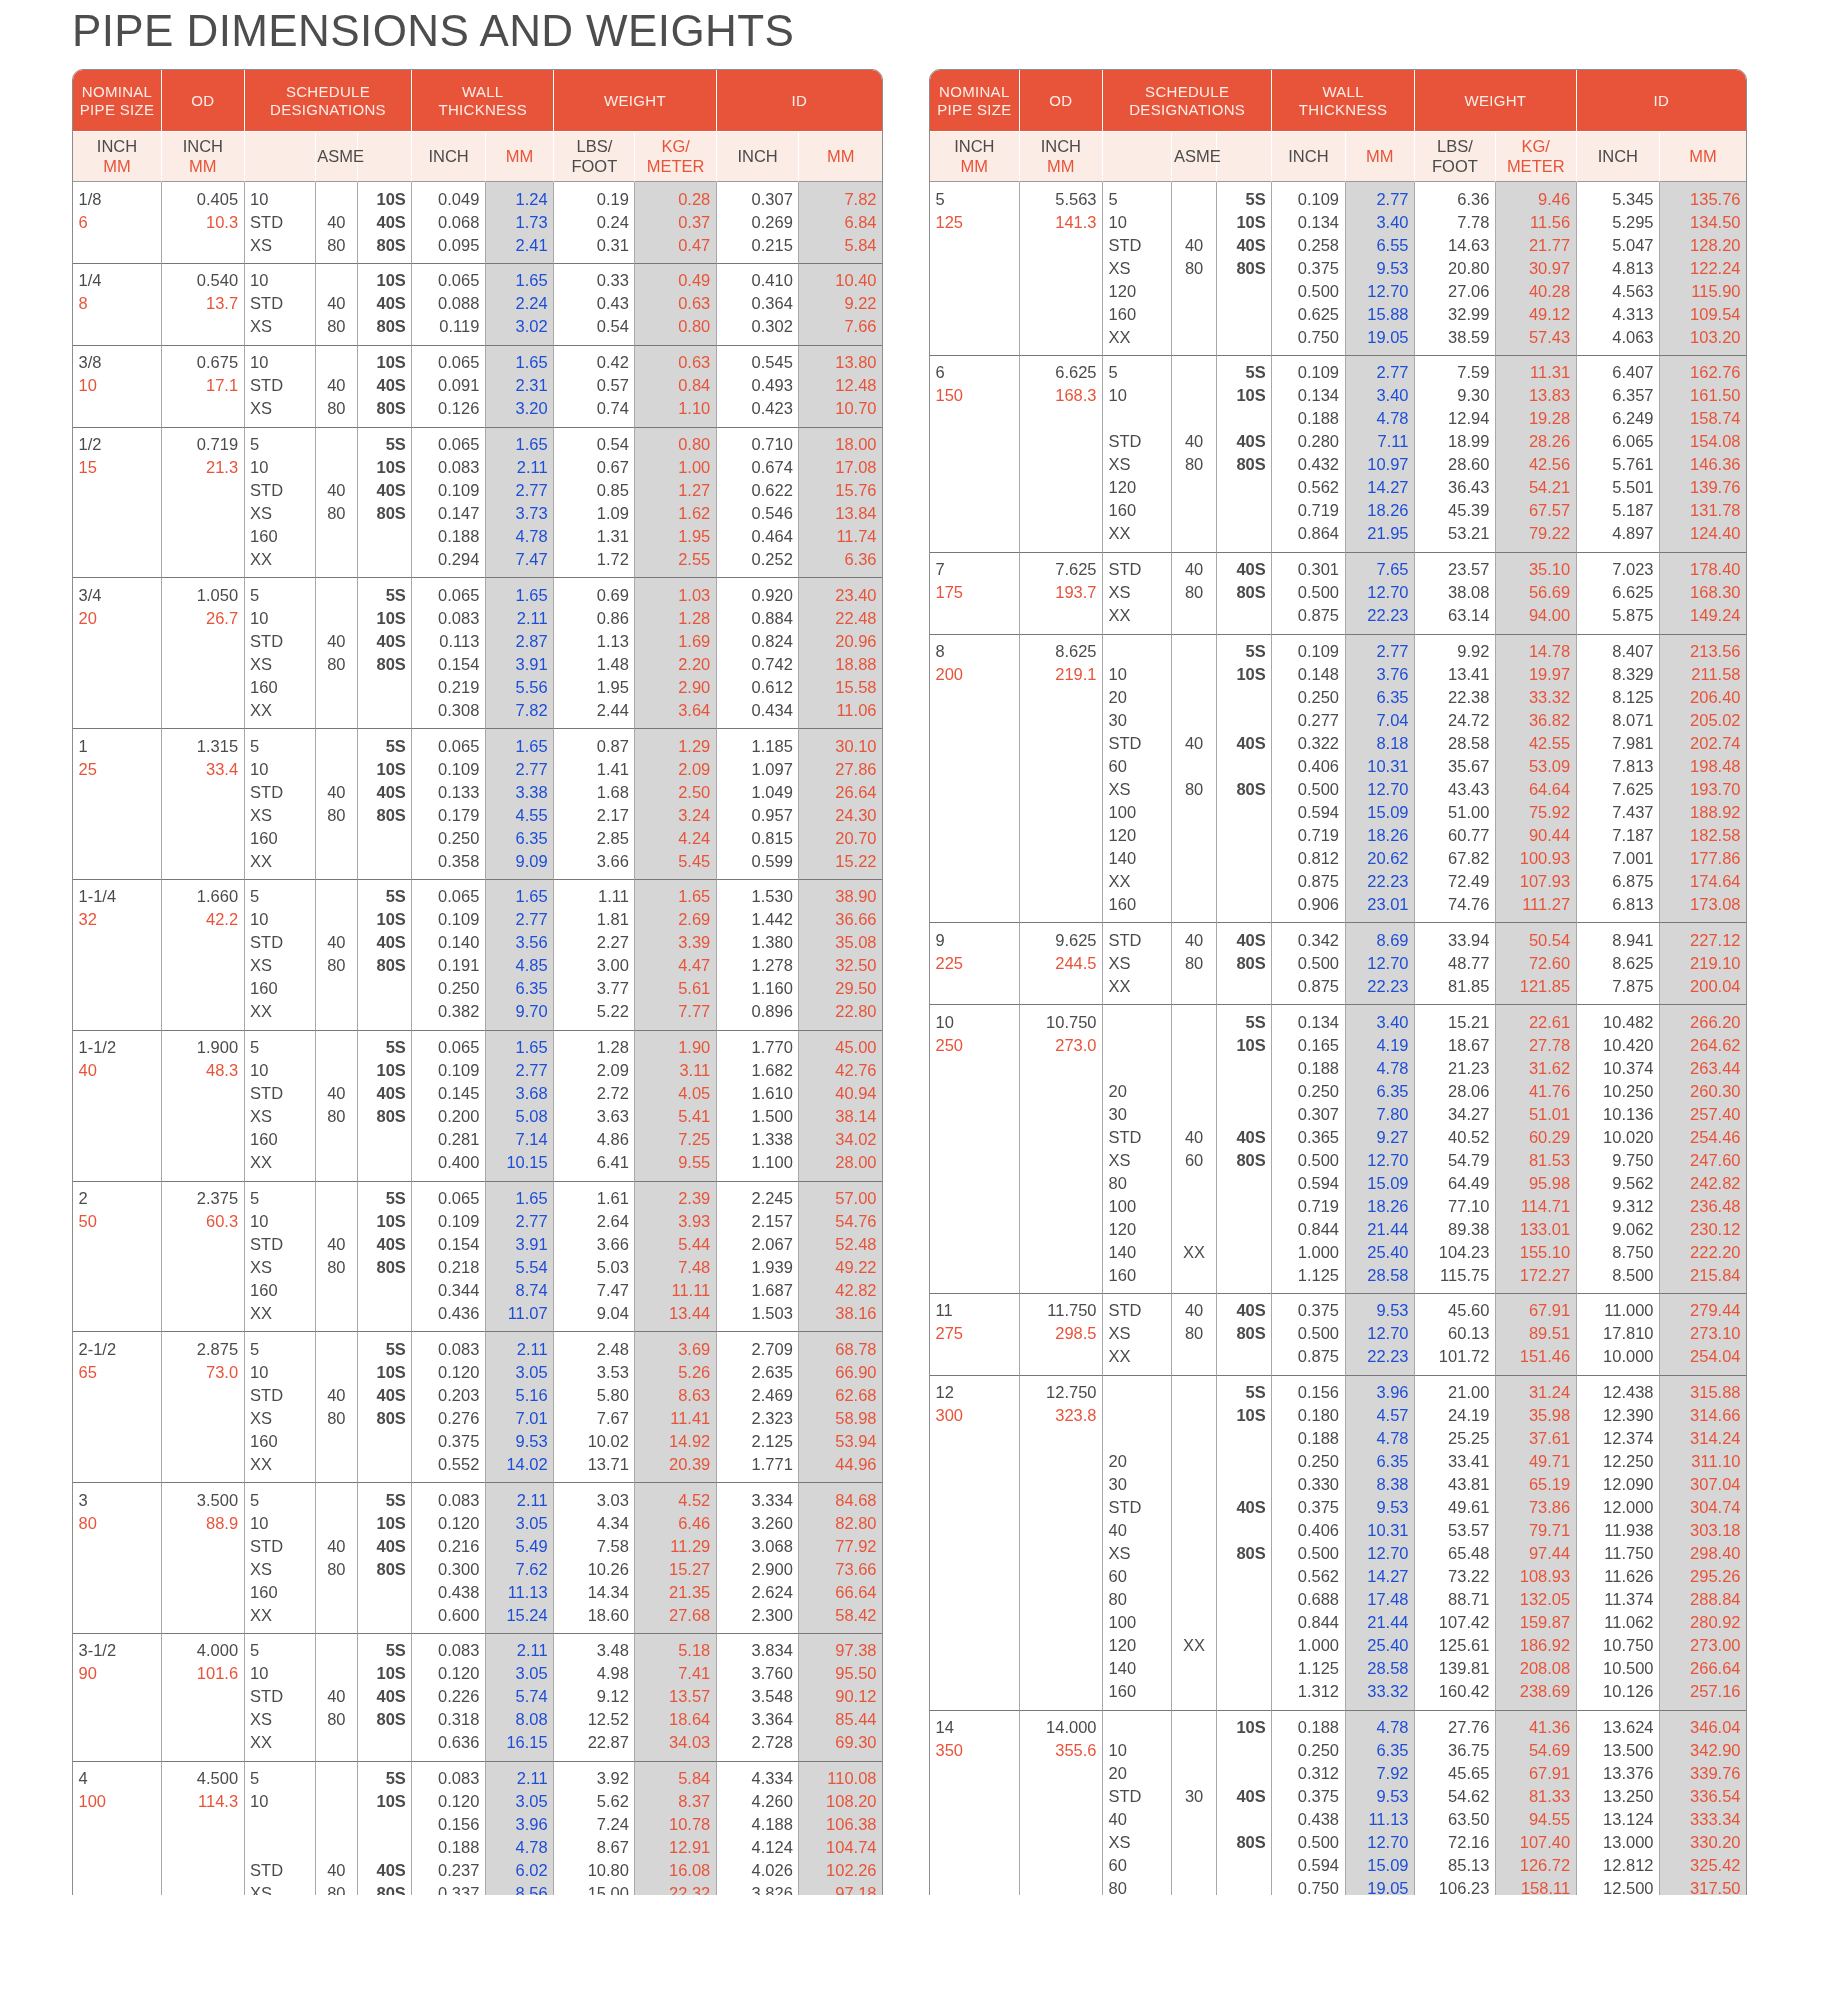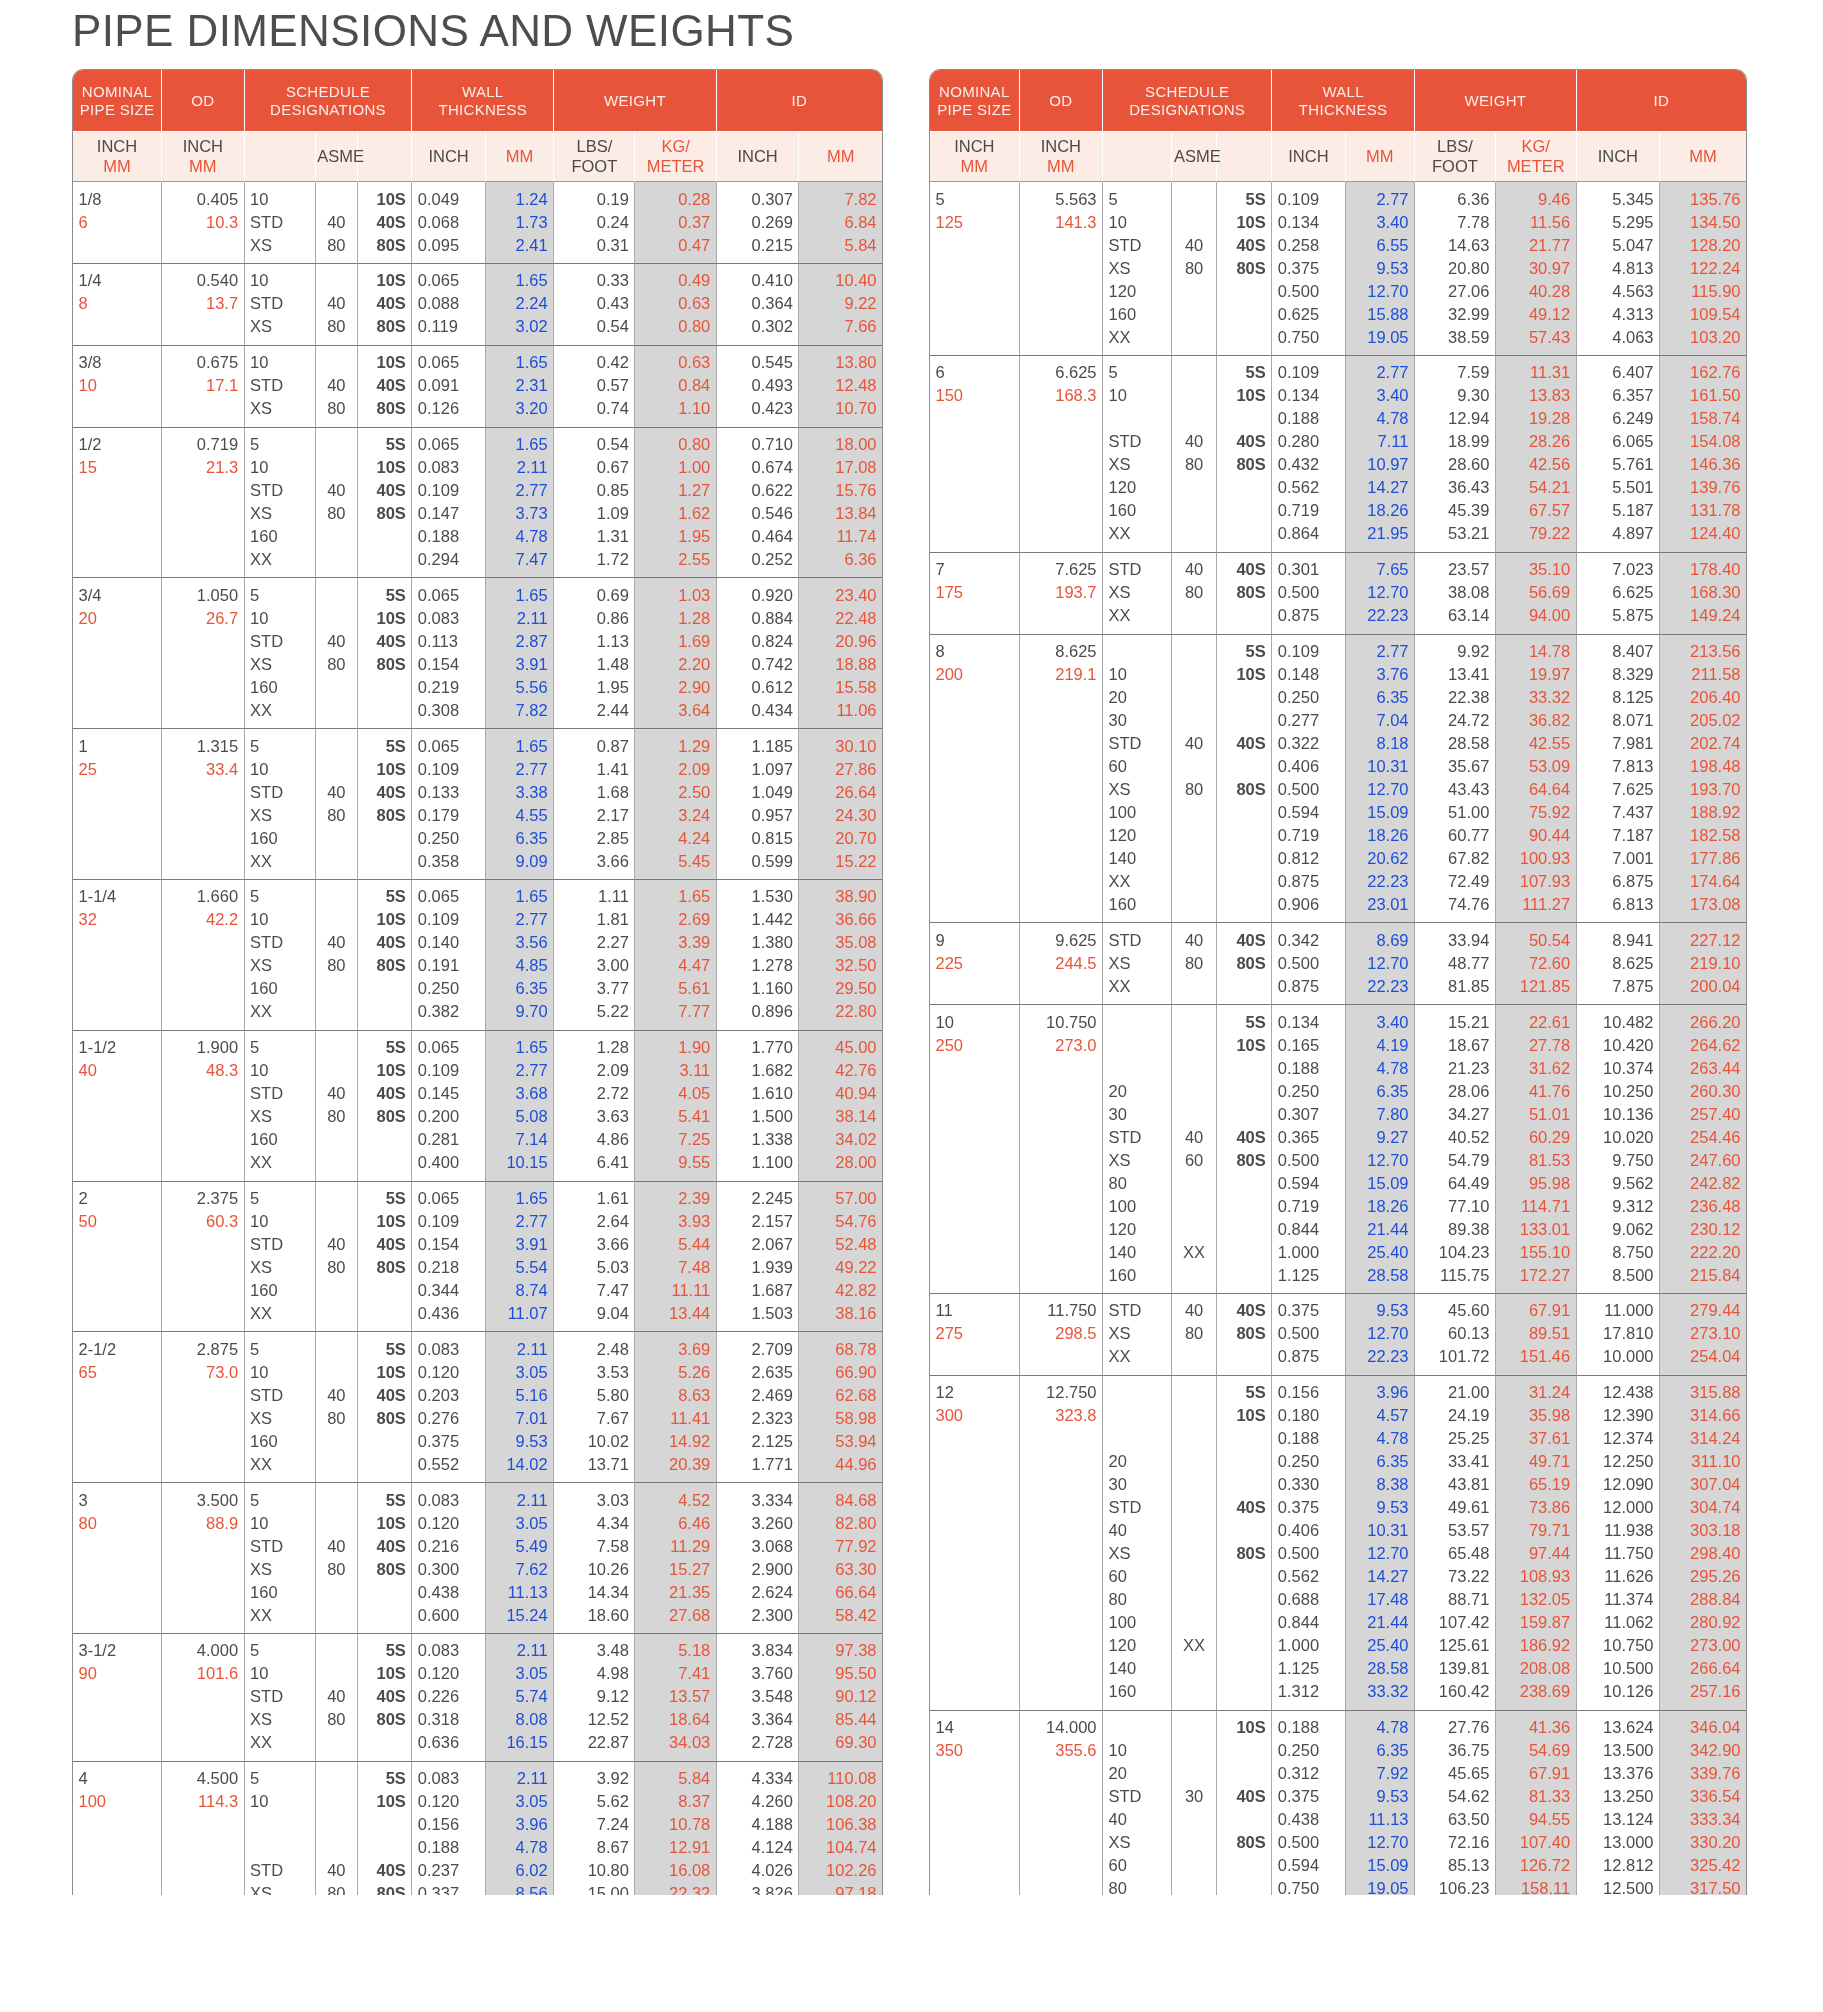--- a/index.html
+++ b/index.html
@@ -82,21 +82,21 @@
     white-space:pre-line;
   }
   tbody td:last-child{border-right:none;}
   tbody tr:last-child td{border-bottom:none;}
 
   td.c-nps{text-align:left;}
   td.c-od{text-align:right;}
   td.c-asme1{text-align:left;}
   td.c-asme2{text-align:center;}
   td.c-asme3{text-align:right;font-weight:bold;}
-  td.c-wt-in{text-align:left;}
+  td.c-wt-in{text-align:right;}
   td.c-wt-mm{text-align:right;background:#d6d6d6;color:#1d4ed8;}
   td.c-w-lb{text-align:right;margin-left:7px;}
   td.c-w-kg{text-align:right;background:#d6d6d6;color:#e8543a;}
   td.c-id-in{text-align:right;}
   td.c-id-mm{text-align:right;background:#d6d6d6;color:#e8543a;}
 
   
   td.c-nps .l1,td.c-od .l1{display:block;color:#4b4b4b;}
   td.c-nps .l2,td.c-od .l2{display:block;color:#e8543a;}
 </style>
@@ -731,21 +731,21 @@
 27.68</td>
             <td class="c-id-in">3.334
 3.260
 3.068
 2.900
 2.624
 2.300</td>
             <td class="c-id-mm">84.68
 82.80
 77.92
-63.30
+73.66
 66.64
 58.42</td>
           </tr>
           <tr>
             <td class="c-nps"><span class="l1">3-1/2</span><span class="l2">90</span></td>
             <td class="c-od"><span class="l1">4.000</span><span class="l2">101.6</span></td>
             <td class="c-asme1">5
 10
 STD
 XS

